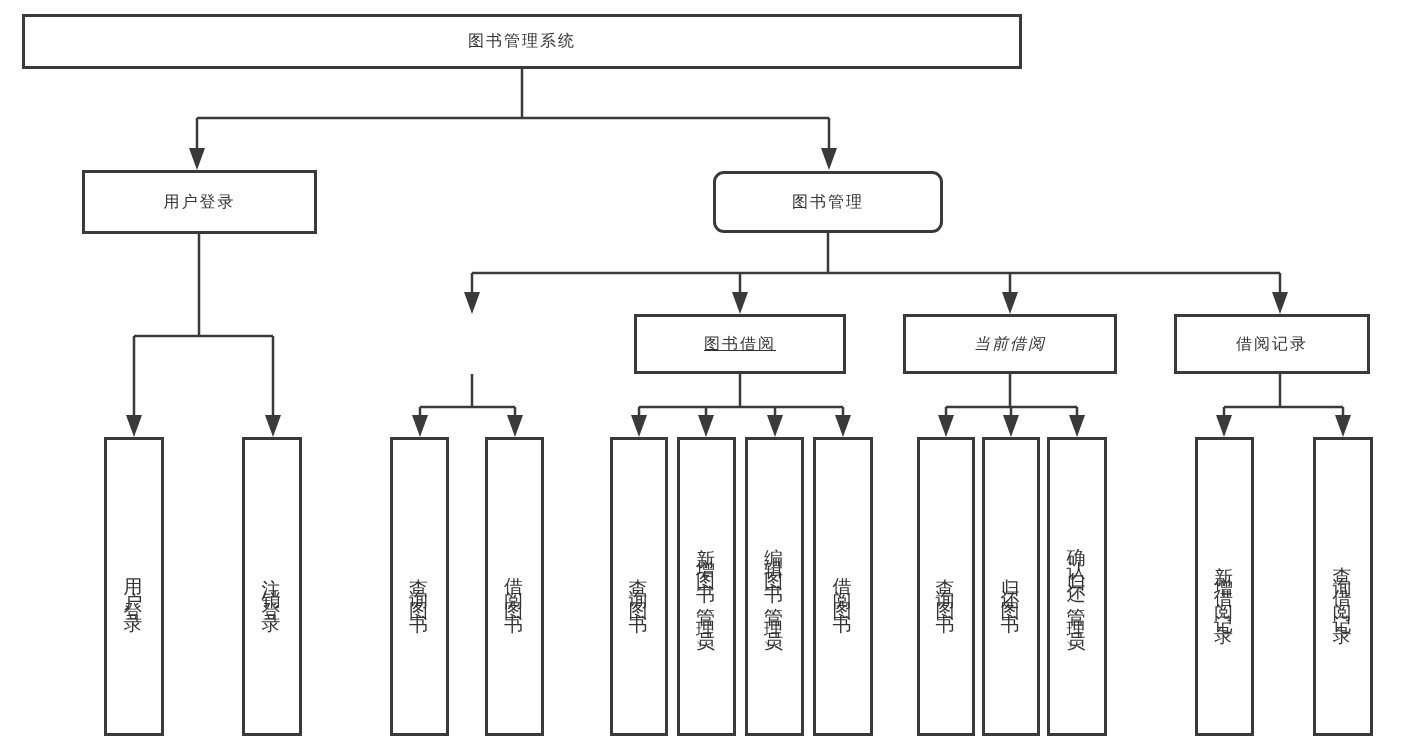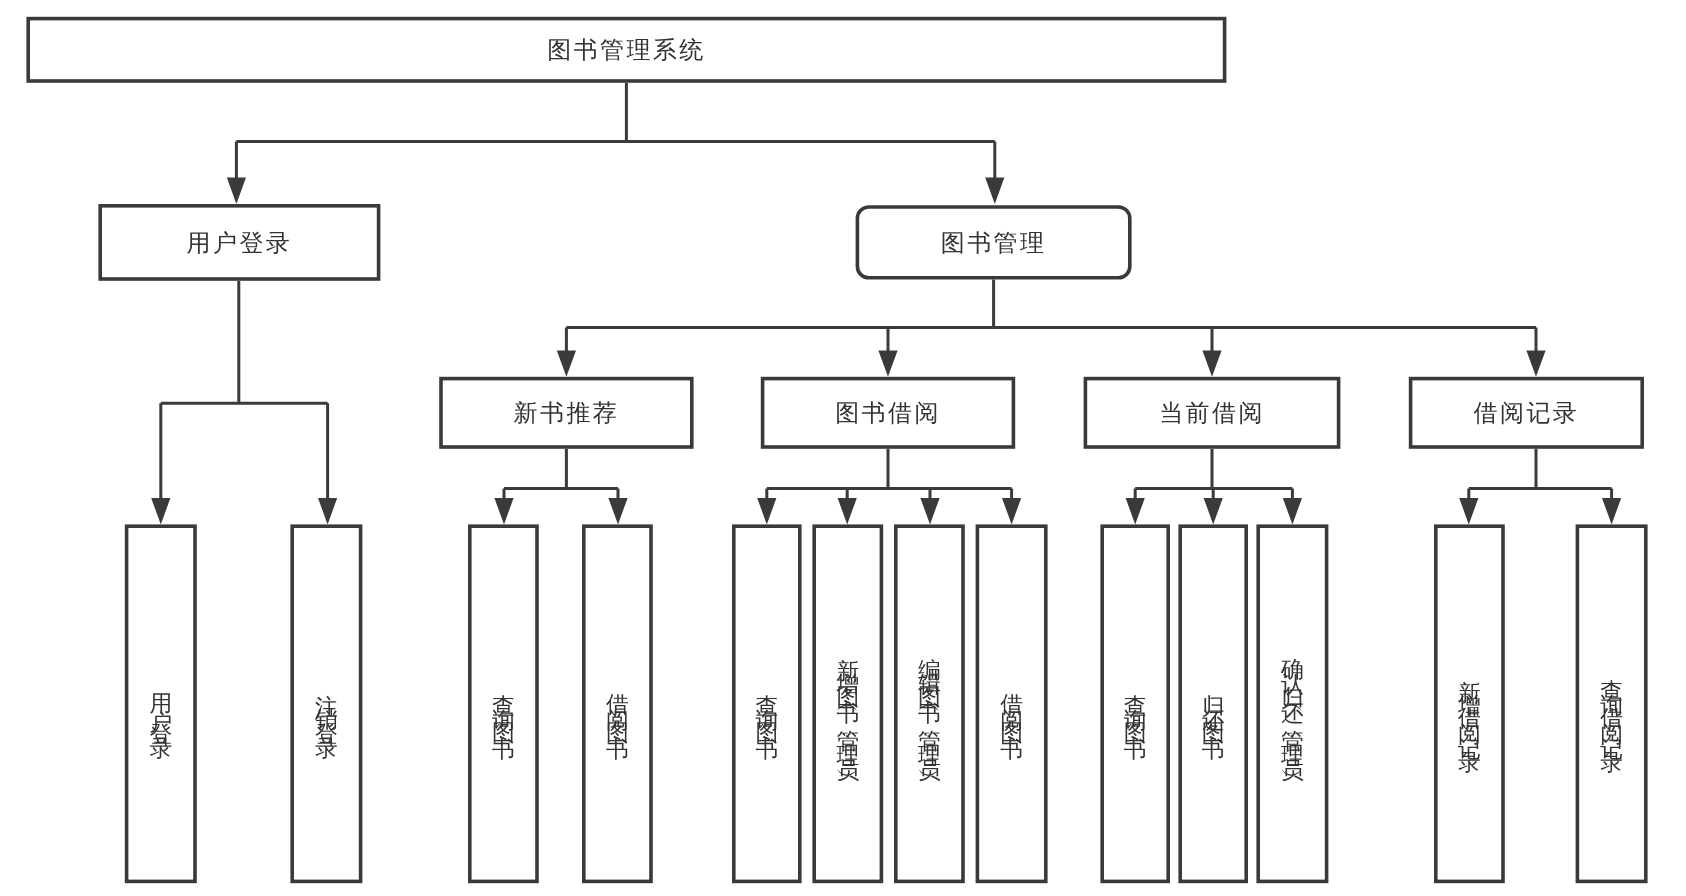--- a/index.html
+++ b/index.html
@@ -18,21 +18,21 @@
   }
   .box {
     position: absolute;
     box-sizing: border-box;
     background: #ffffff;
     border: 3px solid #3a3a3a;
     display: flex;
     align-items: center;
     justify-content: center;
     color: #333333;
-    font-size: 20px;
+    font-size: 16px;
     letter-spacing: 2px;
     z-index: 2;
     white-space: nowrap;
   }
   .leaf {
     writing-mode: vertical-rl;
     font-size: 19px;
     letter-spacing: 12px;
     white-space: normal;
   }
@@ -83,23 +83,22 @@
       <polygon points="1216,415 1232,415 1224,437"></polygon>
       <polygon points="1335,415 1351,415 1343,437"></polygon>
     </g>
   </svg>
 
   <div class="box" style="left:22px; top:14px; width:1000px; height:55px;">图书管理系统</div>
 
   <div class="box" style="left:82px; top:170px; width:235px; height:64px;">用户登录</div>
   <div class="box" style="left:713px; top:171px; width:230px; height:62px;border-radius:11px;">图书管理</div>
 
-  <div class="box" style="left:366px; top:314px; width:212px; height:60px;">新书推荐</div>
-  <div class="box" style="left:634px; top:314px; width:212px; height:60px;">图书借阅</div>
-  <div class="box" style="left:903px; top:314px; width:214px; height:60px;">当前借阅</div>
+  <div class="box" style="left:634px; top:314px; width:212px; height:60px;text-decoration:underline;">图书借阅</div>
+  <div class="box" style="left:903px; top:314px; width:214px; height:60px;font-style:italic;">当前借阅</div>
   <div class="box" style="left:1174px; top:314px; width:196px; height:60px;">借阅记录</div>
 
   <div class="box leaf" style="left:104px; top:437px; width:60px; height:299px;">用户登录</div>
   <div class="box leaf" style="left:242px; top:437px; width:60px; height:299px;">注销登录</div>
 
   <div class="box leaf" style="left:390px; top:437px; width:59px; height:299px;">查询图书</div>
   <div class="box leaf" style="left:485px; top:437px; width:59px; height:299px;">借阅图书</div>
 
   <div class="box leaf" style="left:610px; top:437px; width:58px; height:299px;">查询图书</div>
   <div class="box leaf" style="left:677px; top:437px; width:59px; height:299px;">新增图书（管理员）</div>

